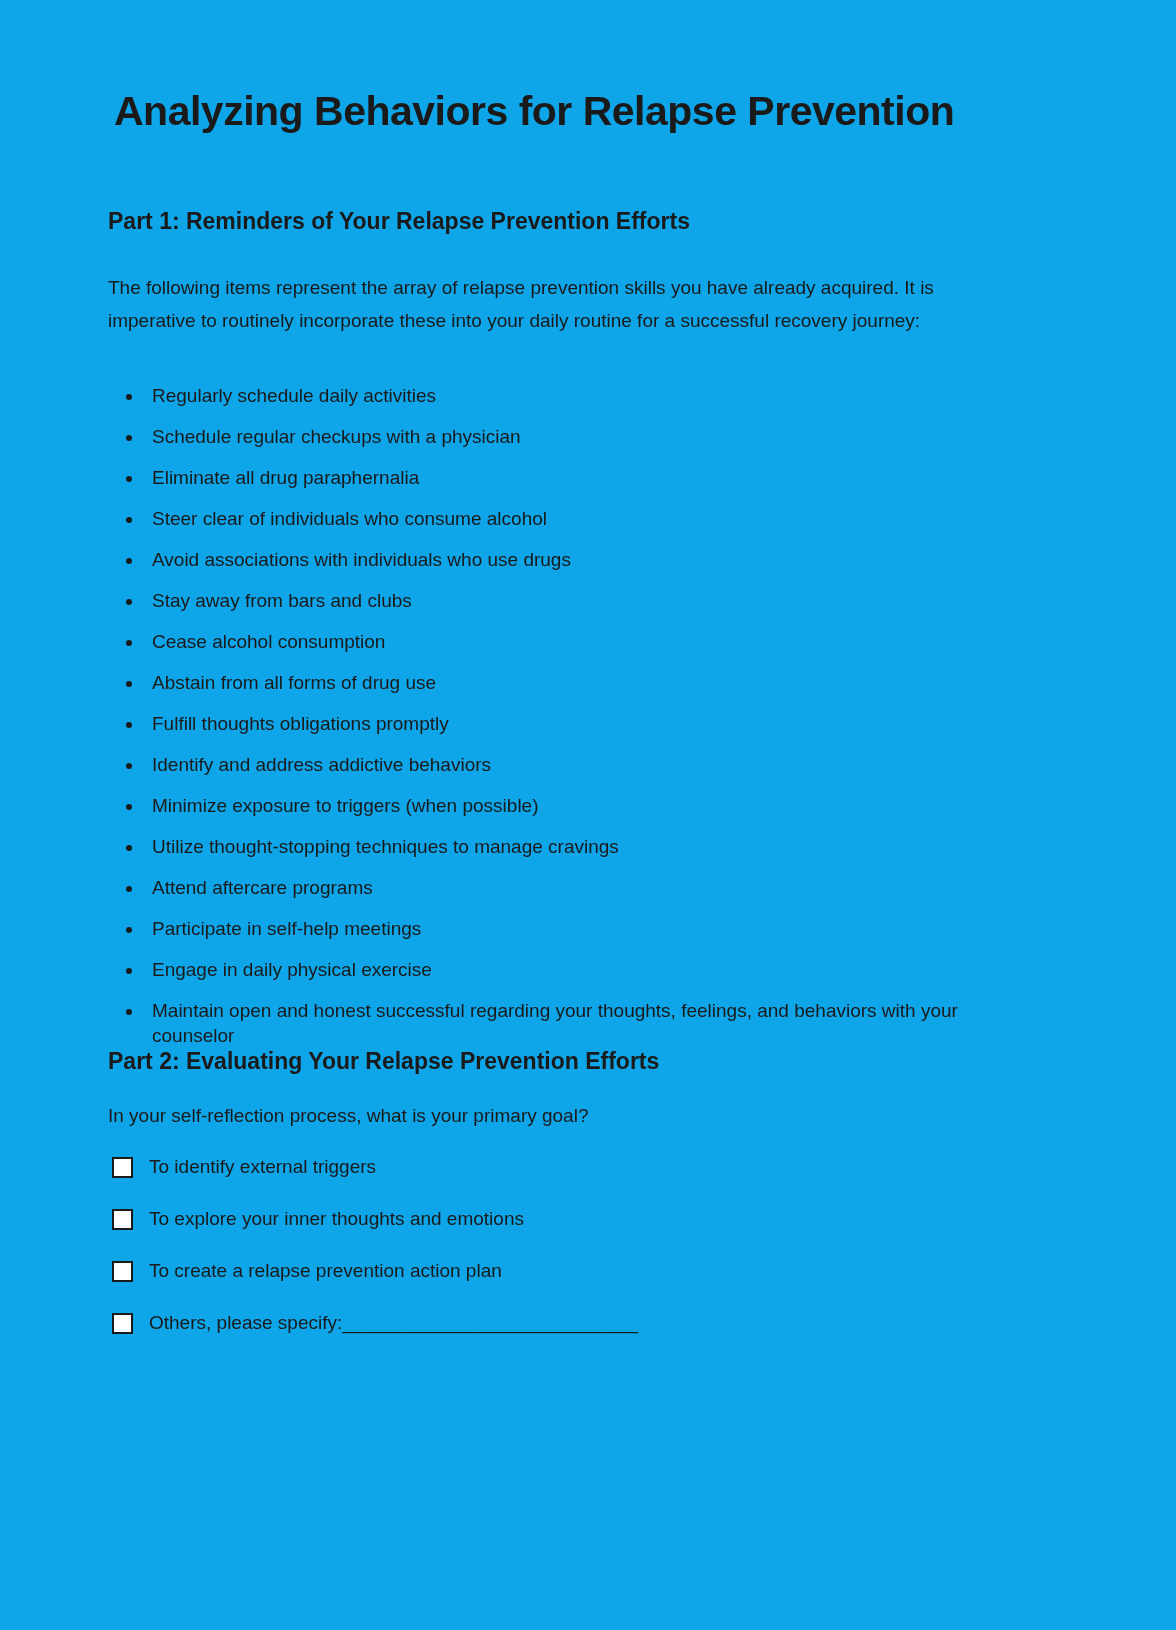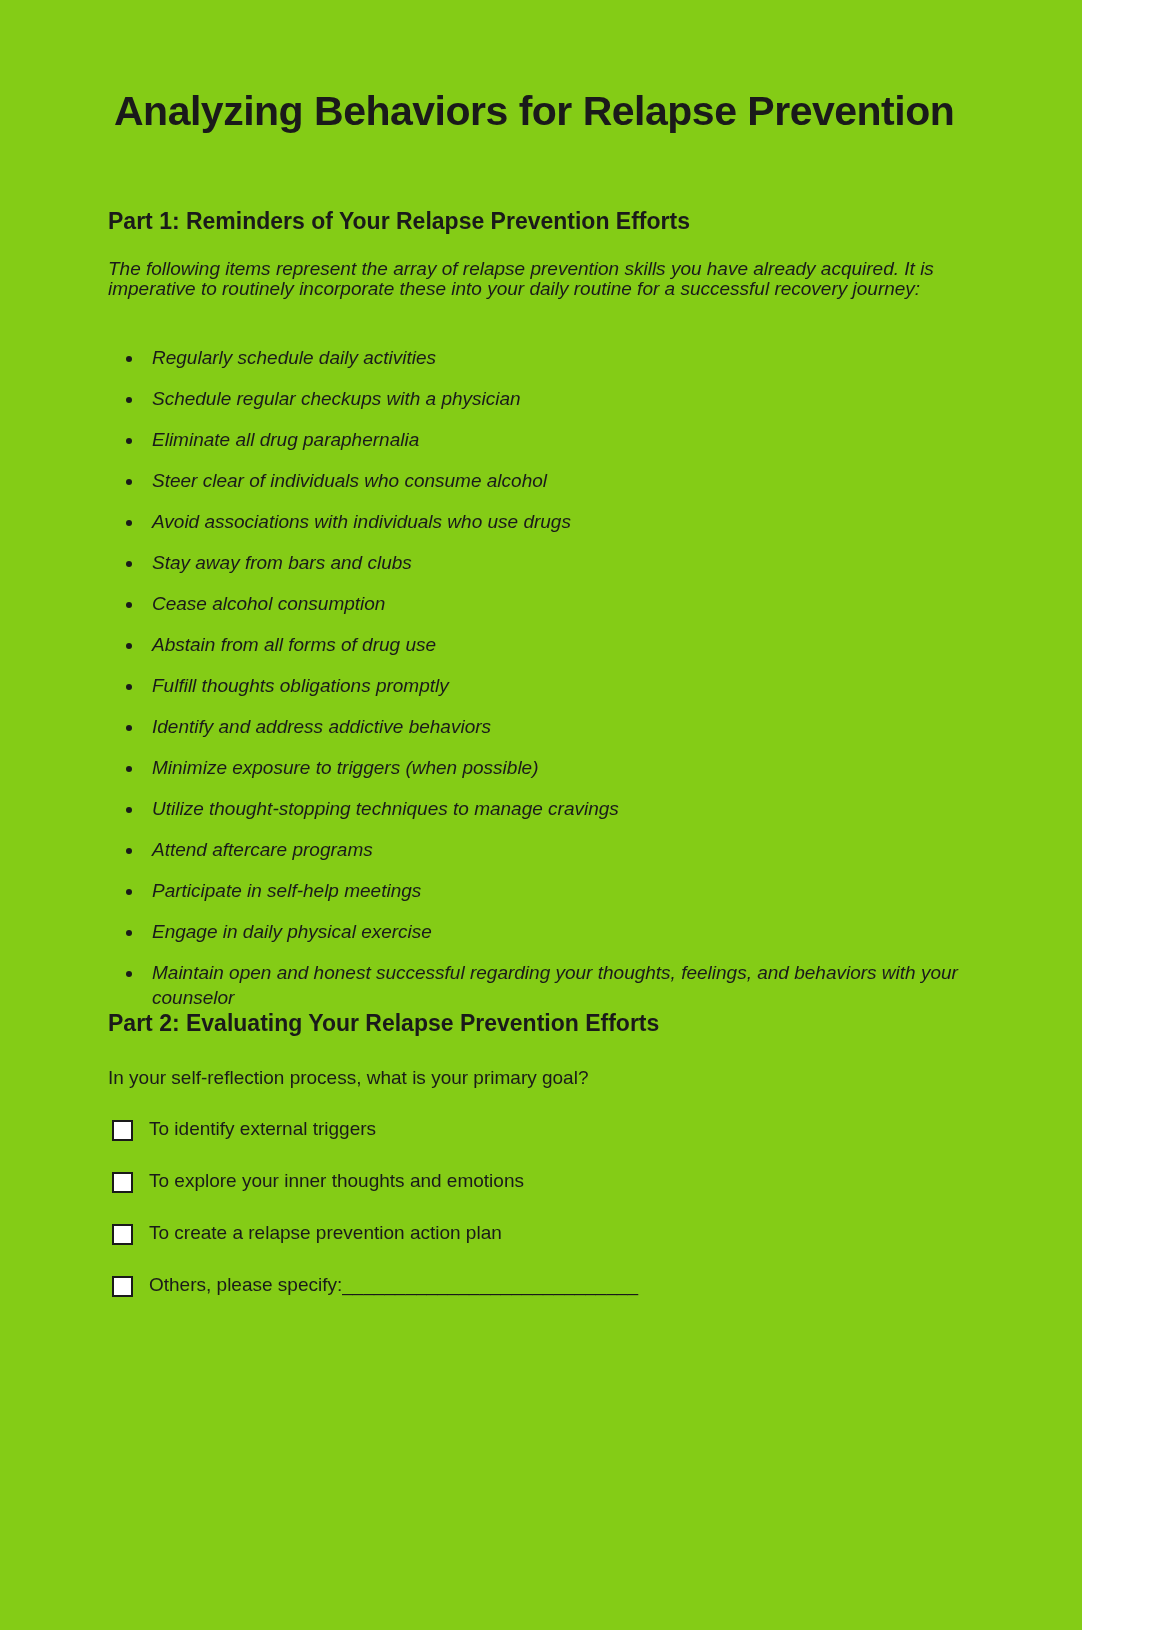--- a/index.html
+++ b/index.html
@@ -9,69 +9,67 @@
   }
   body {
     width: 1176px;
     height: 1630px;
     font-family: "Liberation Sans", sans-serif;
     color: #1a1a1a;
     overflow: hidden;
   }
   .page {
     box-sizing: border-box;
-    width: 1082px;
+    width: 1176px;
     height: 1630px;
     padding: 88px 110px 0 108px;
-    background: #84cc16;
+    background: #0ea5e9;
   }
   .doc-title {
     font-size: 41px;
     font-weight: bold;
     margin: 0 0 0 6px;
     letter-spacing: -0.5px;
     white-space: nowrap;
   }
   .section-heading {
     font-size: 23px;
     font-weight: bold;
     margin: 0;
   }
   .part1-heading { margin-top: 73px; }
   .intro {
     font-size: 19px;
-    line-height: 20px;
-    margin: 24px 0 0 0;
+    line-height: 33px;
+    margin: 36px 0 0 0;
     max-width: 912px;
-    font-style: italic;
   }
   .skills-list {
     margin: 46px 0 0 0;
     padding: 0 0 0 36px;
     list-style: disc;
     max-width: 890px;
-    font-style: italic;
   }
   .skills-list li {
     font-size: 19px;
     line-height: 25px;
     margin-bottom: 16px;
     padding-left: 8px;
   }
   .skills-list li:last-child { margin-bottom: 0; }
   .part2-heading { }
   .question {
     font-size: 19px;
     line-height: 25px;
     margin: 28px 0 0 0;
   }
   .options { margin-top: 26px; }
   .option-row {
     display: flex;
-    align-items: flex-end;
+    align-items: center;
     margin-bottom: 27px;
   }
   .checkbox {
     box-sizing: border-box;
     width: 21px;
     height: 21px;
     border: 2px solid #1a1a1a;
     background: #ffffff;
     margin: 1px 16px 0 4px;
     flex: 0 0 auto;

